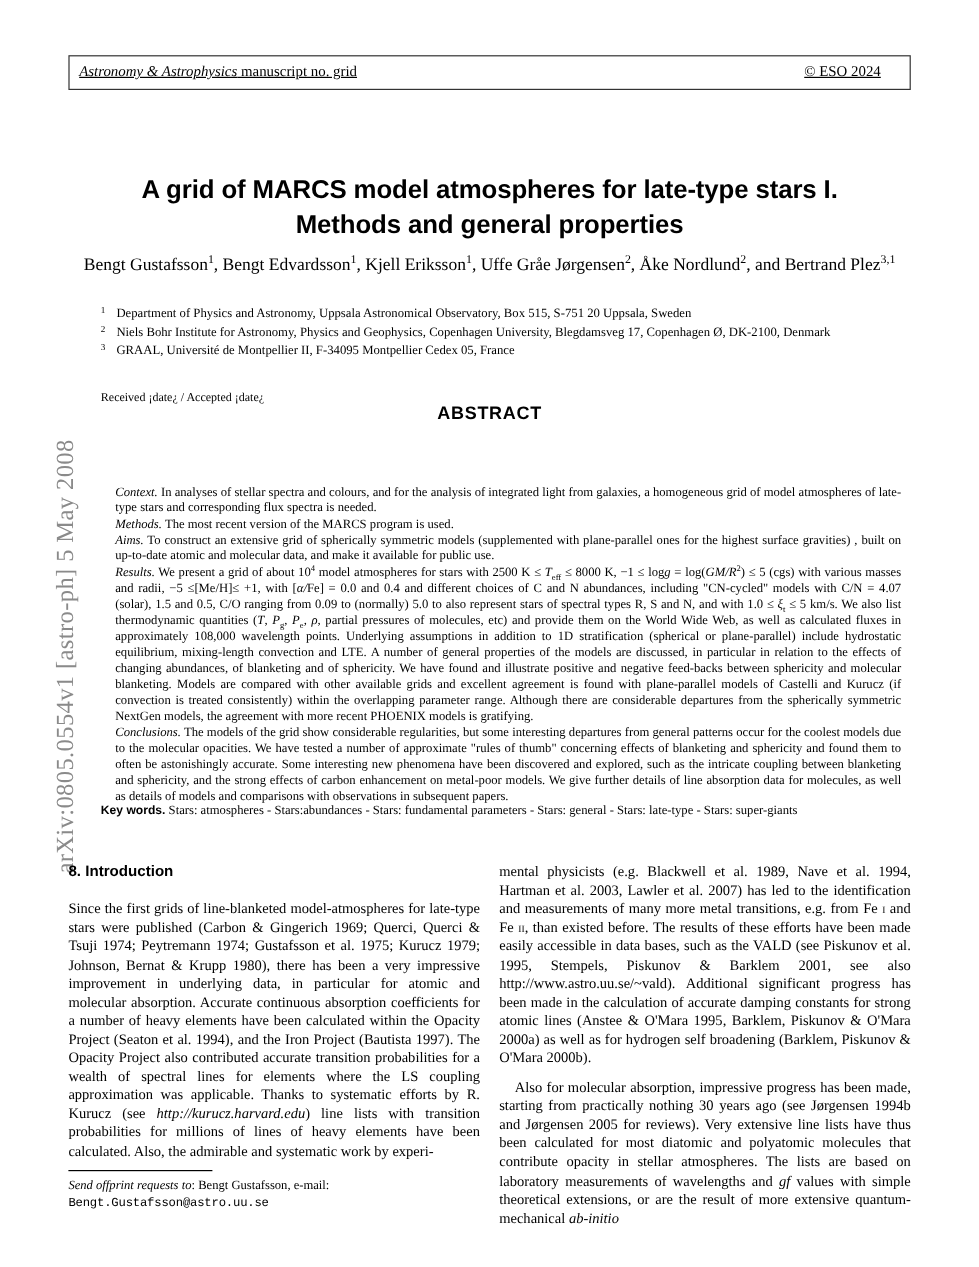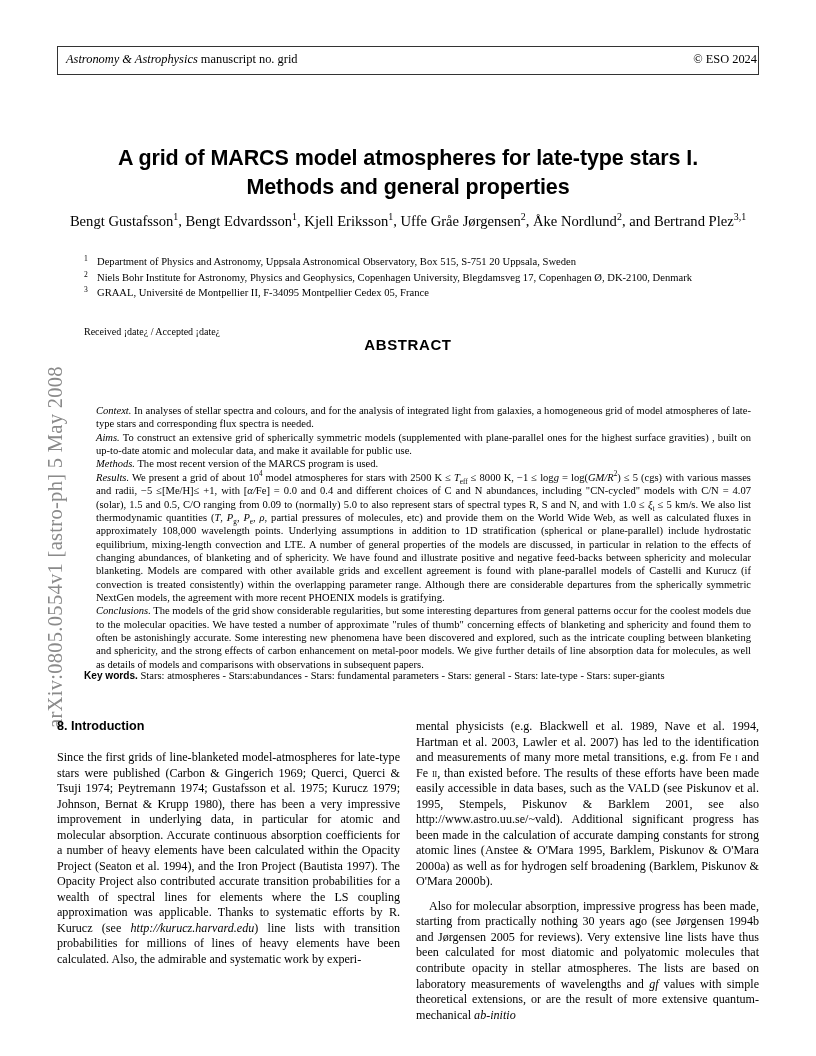--- a/index.html
+++ b/index.html
@@ -43,23 +43,24 @@
   }
 
   
   #header-box {
     position: absolute;
     left: 57px;
     top: 46px;
     width: 702px;
     border: 1px solid #333333;
     box-sizing: border-box;
-    padding: 4px 1px 5px 8px;
+    padding: 4px 24px 5px 8px;
     font-size: 12.4px;
     line-height: 1.42;
+    text-decoration: underline;
   }
   #header-box .row1 {
     display: flex;
     justify-content: space-between;
     align-items: baseline;
   }
   #header-box .jn { font-style: italic; }
   #header-box .copy { font-size: 12.4px; white-space: nowrap; }
 
   
@@ -249,33 +250,37 @@
       <div class="txt">GRAAL, Université de Montpellier II, F-34095 Montpellier Cedex 05, France</div>
     </div>
   </div>
 
   <div id="received">Received ¡date¿ / Accepted ¡date¿</div>
 
   <div id="abstract-heading">ABSTRACT</div>
 
   <div id="abstract">
     <p><span class="lead-i">Context.</span><span> In analyses of stellar spectra and colours, and for the analysis of integrated light from galaxies, a homogeneous grid of model atmospheres of late-type stars and corresponding flux spectra is needed.</span></p>
+    <p><span class="lead-i">Methods.</span><span> The most recent version of the MARCS program is used.</span></p>
     <p><span class="lead-i">Aims.</span><span> To construct an extensive grid of spherically symmetric models (supplemented with plane-parallel ones for the highest surface gravities) , built on up-to-date atomic and molecular data, and make it available for public use.</span></p>
-    <p><span class="lead-i">Methods.</span><span> The most recent version of the MARCS program is used.</span></p>
     <p><span class="lead-i">Results.</span><span> We present a grid of about 10</span><sup>4</sup><span> model atmospheres for stars with 2500 K ≤ </span><span class="mi">T</span><sub>eff</sub><span> ≤ 8000 K, −1 ≤ log</span><span class="mi">g</span><span> = log(</span><span class="mi">GM/R</span><sup>2</sup><span>) ≤ 5 (cgs) with various masses and radii, −5 ≤[Me/H]≤ +1, with [</span><span class="mi">α/</span><span>Fe</span><span>] = 0.0 and 0.4 and different choices of C and N abundances, including "CN-cycled" models with C/N = 4.07 (solar), 1.5 and 0.5, C/O ranging from 0.09 to (normally) 5.0 to also represent stars of spectral types R, S and N, and with 1.0 ≤ </span><span class="mi">ξ</span><sub>t</sub><span> ≤ 5 km/s. We also list thermodynamic quantities (</span><span class="mi">T</span><span>, </span><span class="mi">P</span><sub>g</sub><span>, </span><span class="mi">P</span><sub>e</sub><span>, </span><span class="mi">ρ</span><span>, partial pressures of molecules, etc) and provide them on the World Wide Web, as well as calculated fluxes in approximately 108,000 wavelength points. Underlying assumptions in addition to 1D stratification (spherical or plane-parallel) include hydrostatic equilibrium, mixing-length convection and LTE. A number of general properties of the models are discussed, in particular in relation to the effects of changing abundances, of blanketing and of sphericity. We have found and illustrate positive and negative feed-backs between sphericity and molecular blanketing. Models are compared with other available grids and excellent agreement is found with plane-parallel models of Castelli and Kurucz (if convection is treated consistently) within the overlapping parameter range. Although there are considerable departures from the spherically symmetric NextGen models, the agreement with more recent PHOENIX models is gratifying.</span></p>
     <p><span class="lead-i">Conclusions.</span><span> The models of the grid show considerable regularities, but some interesting departures from general patterns occur for the coolest models due to the molecular opacities. We have tested a number of approximate "rules of thumb" concerning effects of blanketing and sphericity and found them to often be astonishingly accurate. Some interesting new phenomena have been discovered and explored, such as the intricate coupling between blanketing and sphericity, and the strong effects of carbon enhancement on metal-poor models. We give further details of line absorption data for molecules, as well as details of models and comparisons with observations in subsequent papers.</span></p>
   </div>
 
   <div id="keywords"><span class="lead-b">Key words.</span><span> Stars: atmospheres - Stars:abundances - Stars: fundamental parameters - Stars: general - Stars: late-type - Stars: super-giants</span></div>
 
   <div id="section-heading">8. Introduction</div>
 
   <div class="col" id="col-left">
     <p><span>Since the first grids of line-blanketed model-atmospheres for late-type stars were published (Carbon &amp; Gingerich 1969; Querci, Querci &amp; Tsuji 1974; Peytremann 1974; Gustafsson et al. 1975; Kurucz 1979; Johnson, Bernat &amp; Krupp 1980), there has been a very impressive improvement in underlying data, in particular for atomic and molecular absorption. Accurate continuous absorption coefficients for a number of heavy elements have been calculated within the Opacity Project (Seaton et al. 1994), and the Iron Project (Bautista 1997). The Opacity Project also contributed accurate transition probabilities for a wealth of spectral lines for elements where the LS coupling approximation was applicable. Thanks to systematic efforts by R. Kurucz (see </span><span class="url-i">http://kurucz.harvard.edu</span><span>) line lists with transition probabilities for millions of lines of heavy elements have been calculated. Also, the admirable and systematic work by experi-</span></p>
   </div>
 
   <div class="col" id="col-right">
     <p><span>mental physicists (e.g. Blackwell et al. 1989, Nave et al. 1994, Hartman et al. 2003, Lawler et al. 2007) has led to the identification and measurements of many more metal transitions, e.g. from Fe </span><span class="sc">i</span><span> and Fe </span><span class="sc">ii</span><span>, than existed before. The results of these efforts have been made easily accessible in data bases, such as the VALD (see Piskunov et al. 1995, Stempels, Piskunov &amp; Barklem 2001, see also http://www.astro.uu.se/~vald). Additional significant progress has been made in the calculation of accurate damping constants for strong atomic lines (Anstee &amp; O'Mara 1995, Barklem, Piskunov &amp; O'Mara 2000a) as well as for hydrogen self broadening (Barklem, Piskunov &amp; O'Mara 2000b).</span></p>
     <p class="indent"><span>Also for molecular absorption, impressive progress has been made, starting from practically nothing 30 years ago (see Jørgensen 1994b and Jørgensen 2005 for reviews). Very extensive line lists have thus been calculated for most diatomic and polyatomic molecules that contribute opacity in stellar atmospheres. The lists are based on laboratory measurements of wavelengths and </span><span class="mi">gf</span><span> values with simple theoretical extensions, or are the result of more extensive quantum-mechanical </span><span class="mi">ab-initio</span></p>
   </div>
 
+  <div id="footnote">
+    <div class="rule"></div>
+    <div class="fn-text"><span>Send offprint requests to</span><span class="upr">: Bengt Gustafsson, e-mail:</span><br><span class="email">Bengt.Gustafsson@astro.uu.se</span></div>
+  </div>
 
 </div>
 
 </body></html>

